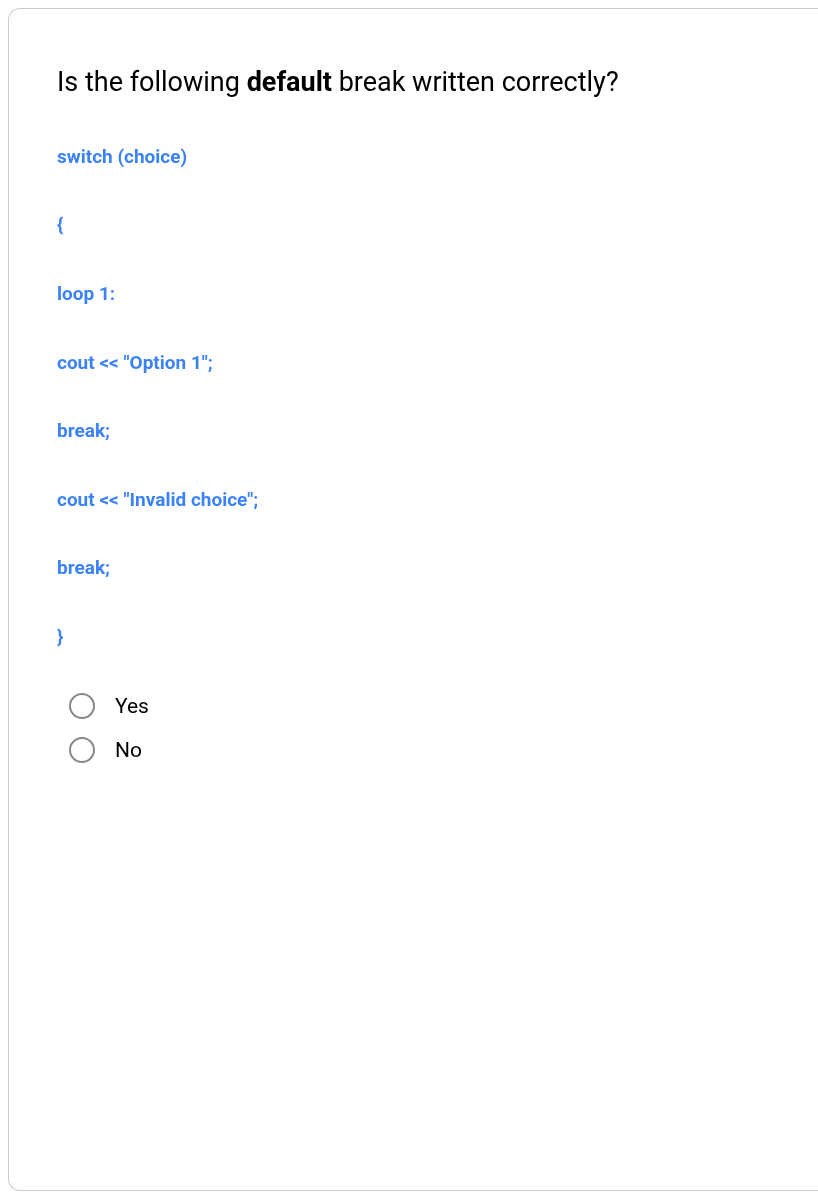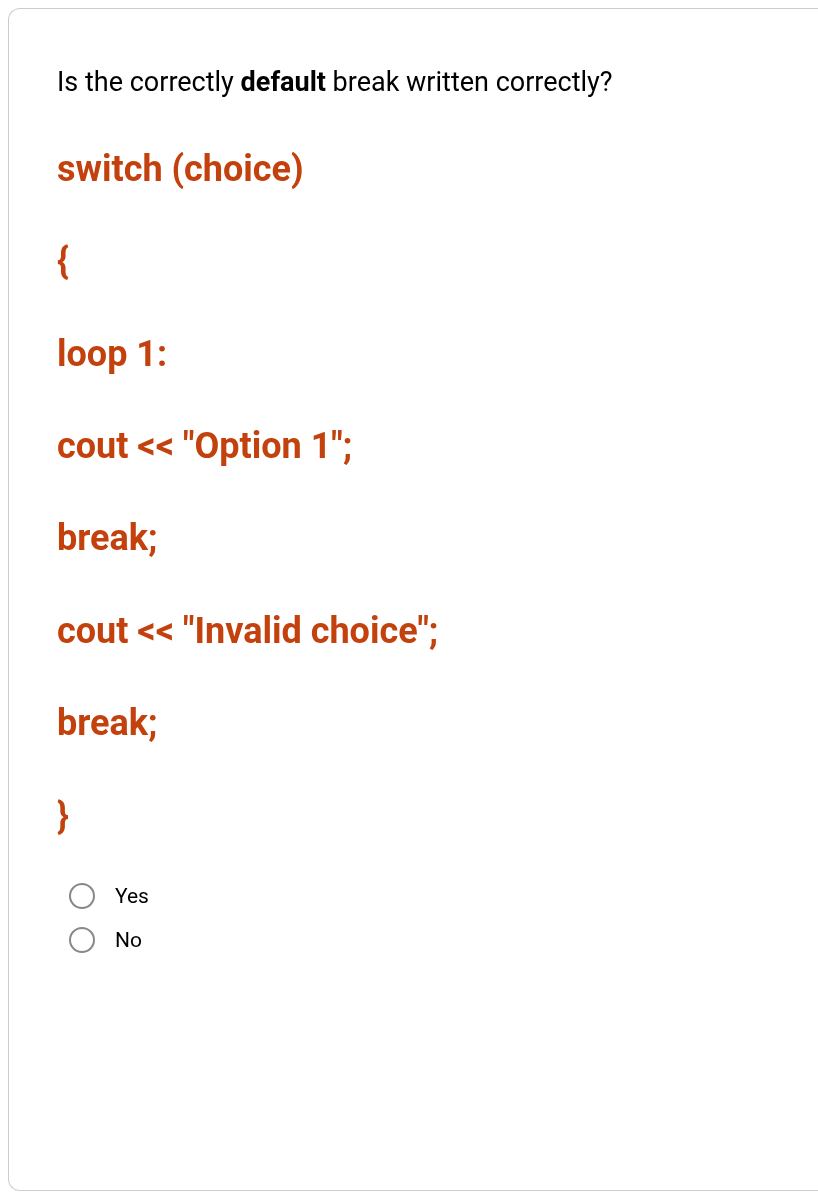--- a/index.html
+++ b/index.html
@@ -28,23 +28,23 @@
     .prompt-line {
       font-size: 27px;
       color: #000000;
       line-height: 1.4;
       margin-bottom: 42px;
     }
     .prompt-line .bold {
       font-weight: 700;
     }
     .code-line {
-      font-size: 36px;
+      font-size: 19px;
       font-weight: 700;
-      color: #c2410c;
+      color: #3b82f6;
       line-height: 1.4;
       margin-bottom: 42px;
     }
     .options-container {
       margin-top: 6px;
       padding-left: 12px;
     }
     .option-row {
       display: flex;
       align-items: center;
@@ -65,21 +65,21 @@
       color: #000000;
       cursor: pointer;
     }
   </style>
 </head>
 <body>
 
 <div class="question-card">
 
   <div class="prompt-line">
-    <span>Is the correctly </span><span class="bold">default</span><span> break written correctly?</span>
+    <span>Is the following </span><span class="bold">default</span><span> break written correctly?</span>
   </div>
 
   <div class="code-line">switch (choice)</div>
   <div class="code-line">{</div>
   <div class="code-line">loop 1:</div>
   <div class="code-line">cout &lt;&lt; "Option 1";</div>
   <div class="code-line">break;</div>
   <div class="code-line">cout &lt;&lt; "Invalid choice";</div>
   <div class="code-line">break;</div>
   <div class="code-line">}</div>

